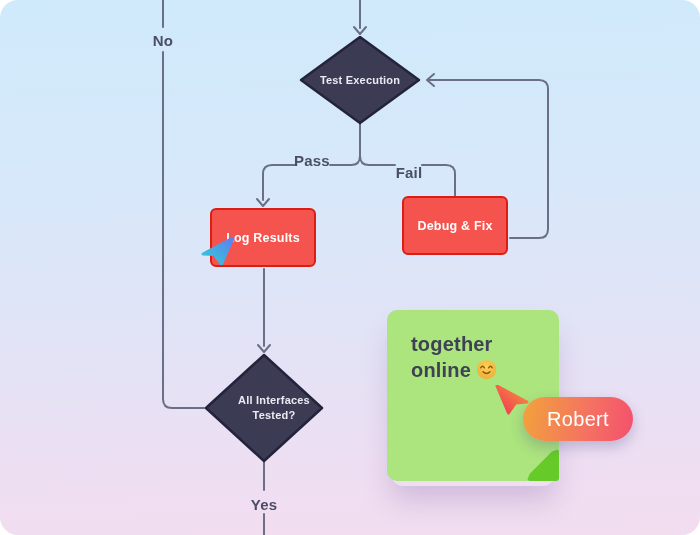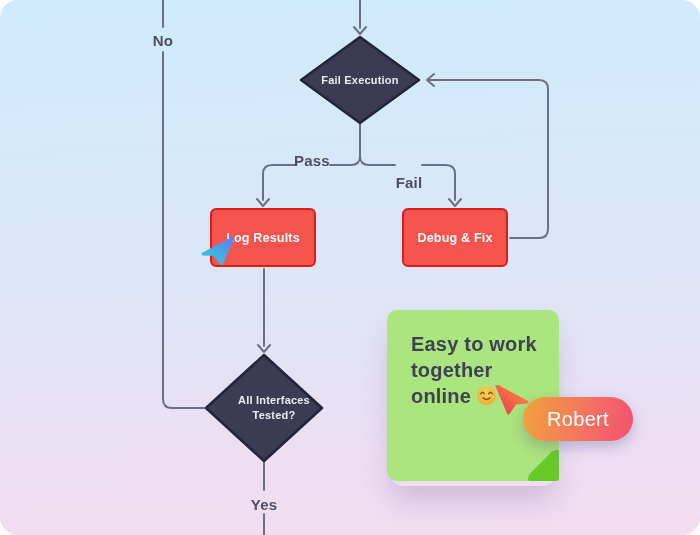--- a/index.html
+++ b/index.html
@@ -101,51 +101,50 @@
       <path class="edge" d="M434 74 L427 80 L434 86"></path>
 
       <path class="edge" d="M264 461 V490"></path>
       <path class="edge" d="M264 514 V535"></path>
 
       <polygon class="decision-shape" points="360,37 419,80 360,123 301,80"></polygon>
       <polygon class="decision-shape" points="264,355 322,408 264,461 206,408"></polygon>
     </svg>
 
     <div class="node-label" style="left:310px; top:57px; width:100px; height:46px;">
-      <span>Fail Execution</span>
+      <span>Test Execution</span>
     </div>
     <div class="node-label" style="left:237px; top:384px; width:74px; height:48px;">
       <span>All Interfaces Tested?</span>
     </div>
 
     <div class="process-box" style="left:210px; top:208px;">
       <span>Log Results</span>
     </div>
-    <div class="process-box" style="left:402px; top:208px;">
+    <div class="process-box" style="left:402px; top:196px;">
       <span>Debug &amp; Fix</span>
     </div>
 
     <div class="edge-label" style="left:137px; top:32px;">
       <span>No</span>
     </div>
     <div class="edge-label" style="left:286px; top:152px;">
       <span>Pass</span>
     </div>
-    <div class="edge-label" style="left:383px; top:174px;">
+    <div class="edge-label" style="left:383px; top:164px;">
       <span>Fail</span>
     </div>
     <div class="edge-label" style="left:238px; top:496px;">
       <span>Yes</span>
     </div>
 
     <div class="sticky-shadow"></div>
     <div class="sticky-note"></div>
     <div class="sticky-fold"></div>
     <div class="sticky-text">
-      <div class="sticky-line">Easy to work</div>
       <div class="sticky-line">together</div>
       <div class="sticky-line">
         <span>online</span><svg class="emoji-icon" viewBox="0 0 24 24" xmlns="http://www.w3.org/2000/svg">
           <defs>
             <radialGradient id="emojiGrad" cx="50%" cy="35%" r="75%">
               <stop offset="0%" stop-color="#fcd257"></stop>
               <stop offset="100%" stop-color="#f0a733"></stop>
             </radialGradient>
           </defs>
           <circle cx="12" cy="12" r="11" fill="url(#emojiGrad)"></circle>

